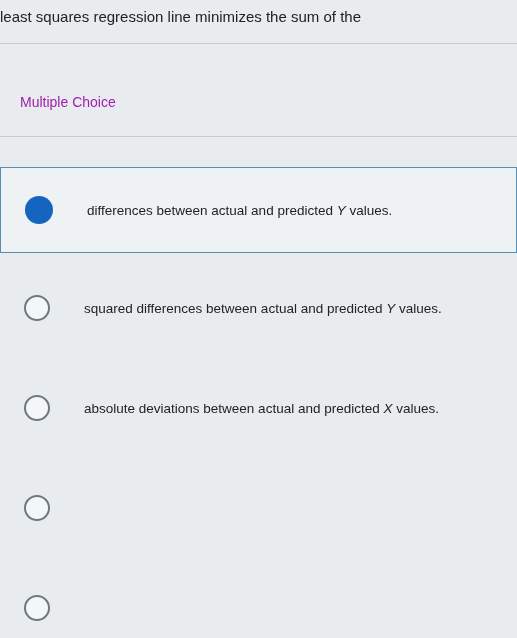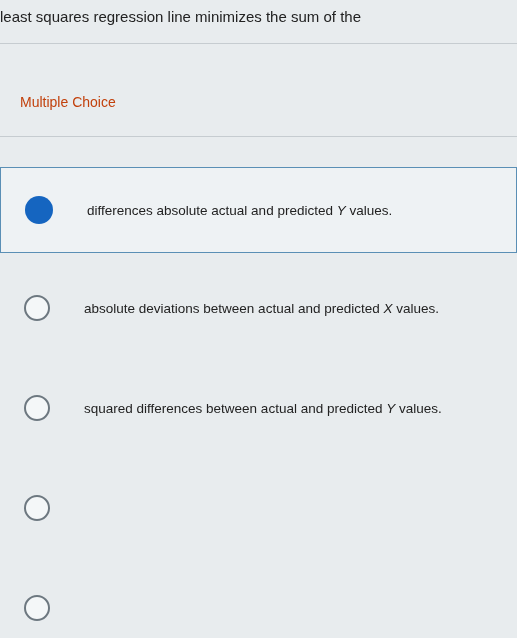--- a/index.html
+++ b/index.html
@@ -17,21 +17,21 @@
     }
     .question-text {
       font-size: 15px;
       padding: 8px 0 18px 0;
       color: #222;
       font-weight: 500;
     }
     .section-header {
       font-size: 14px;
       padding: 50px 20px 26px 20px;
-      color: #c2410c;
+      color: #a21caf;
       border-top: 1px solid #c6ccd0;
       border-bottom: 1px solid #c6ccd0;
     }
     .options-wrap {
       padding-top: 30px;
     }
     .option {
       display: flex;
       align-items: center;
       padding: 32px 14px 32px 24px;
@@ -76,35 +76,35 @@
 
 <div class="question-text">least squares regression line minimizes the sum of the</div>
 
 <div class="section-header">Multiple Choice</div>
 
 <div class="options-wrap">
 
   <div class="option selected">
     <div class="radio-outer"></div>
     <div class="option-label">
-      <span>differences absolute actual and predicted </span><span class="ital">Y</span><span> values.</span>
+      <span>differences between actual and predicted </span><span class="ital">Y</span><span> values.</span>
+    </div>
+  </div>
+
+  <div class="option">
+    <div class="radio-outer"></div>
+    <div class="option-label">
+      <span>squared differences between actual and predicted </span><span class="ital">Y</span><span> values.</span>
     </div>
   </div>
 
   <div class="option">
     <div class="radio-outer"></div>
     <div class="option-label">
       <span>absolute deviations between actual and predicted </span><span class="ital">X</span><span> values.</span>
-    </div>
-  </div>
-
-  <div class="option">
-    <div class="radio-outer"></div>
-    <div class="option-label">
-      <span>squared differences between actual and predicted </span><span class="ital">Y</span><span> values.</span>
     </div>
   </div>
 
   <div class="option">
     <div class="radio-outer"></div>
   </div>
 
   <div class="option">
     <div class="radio-outer"></div>
   </div>

